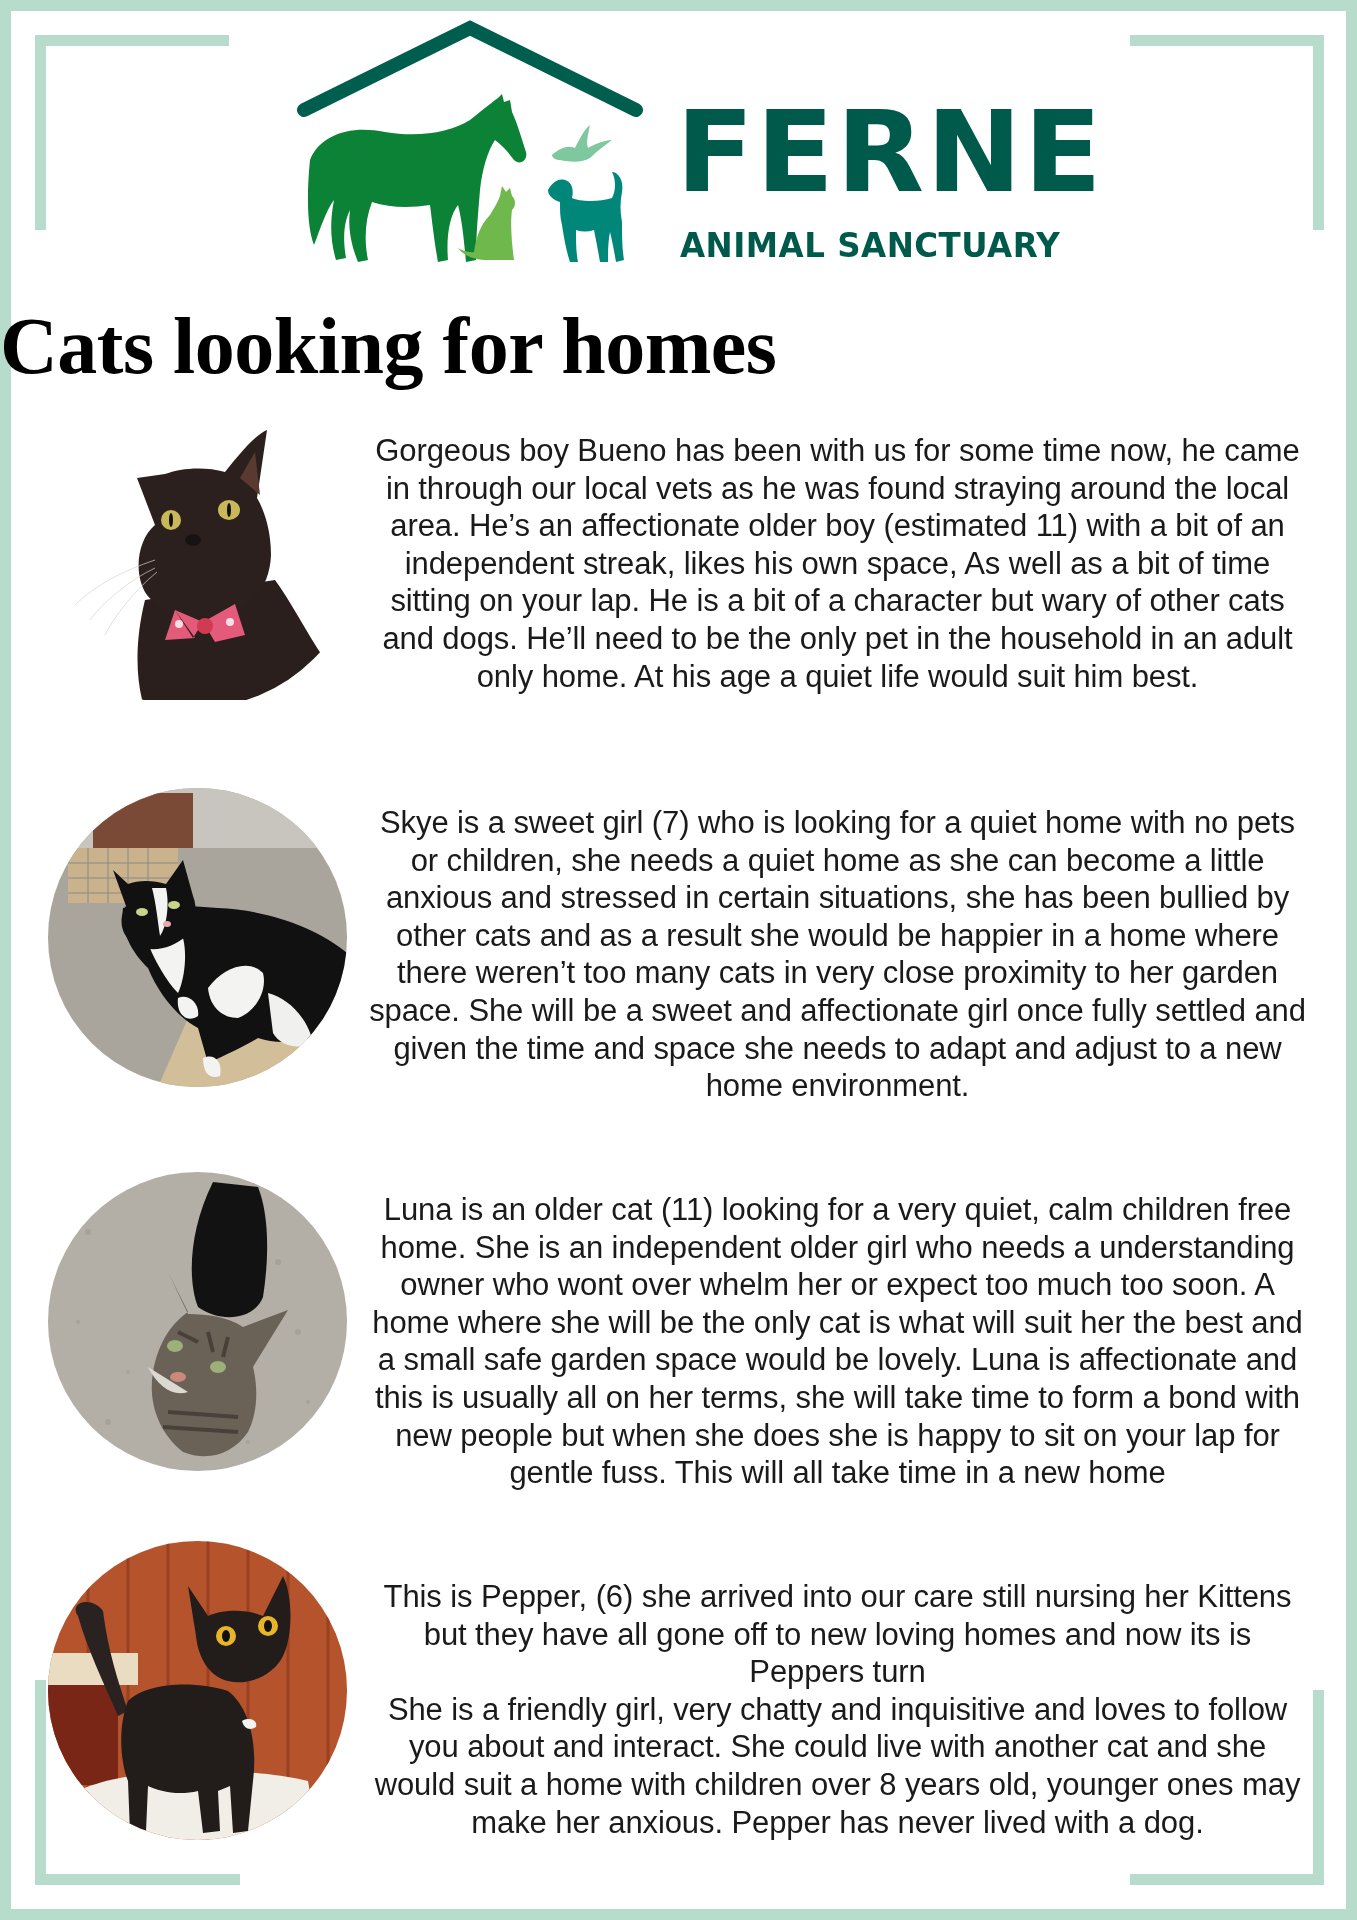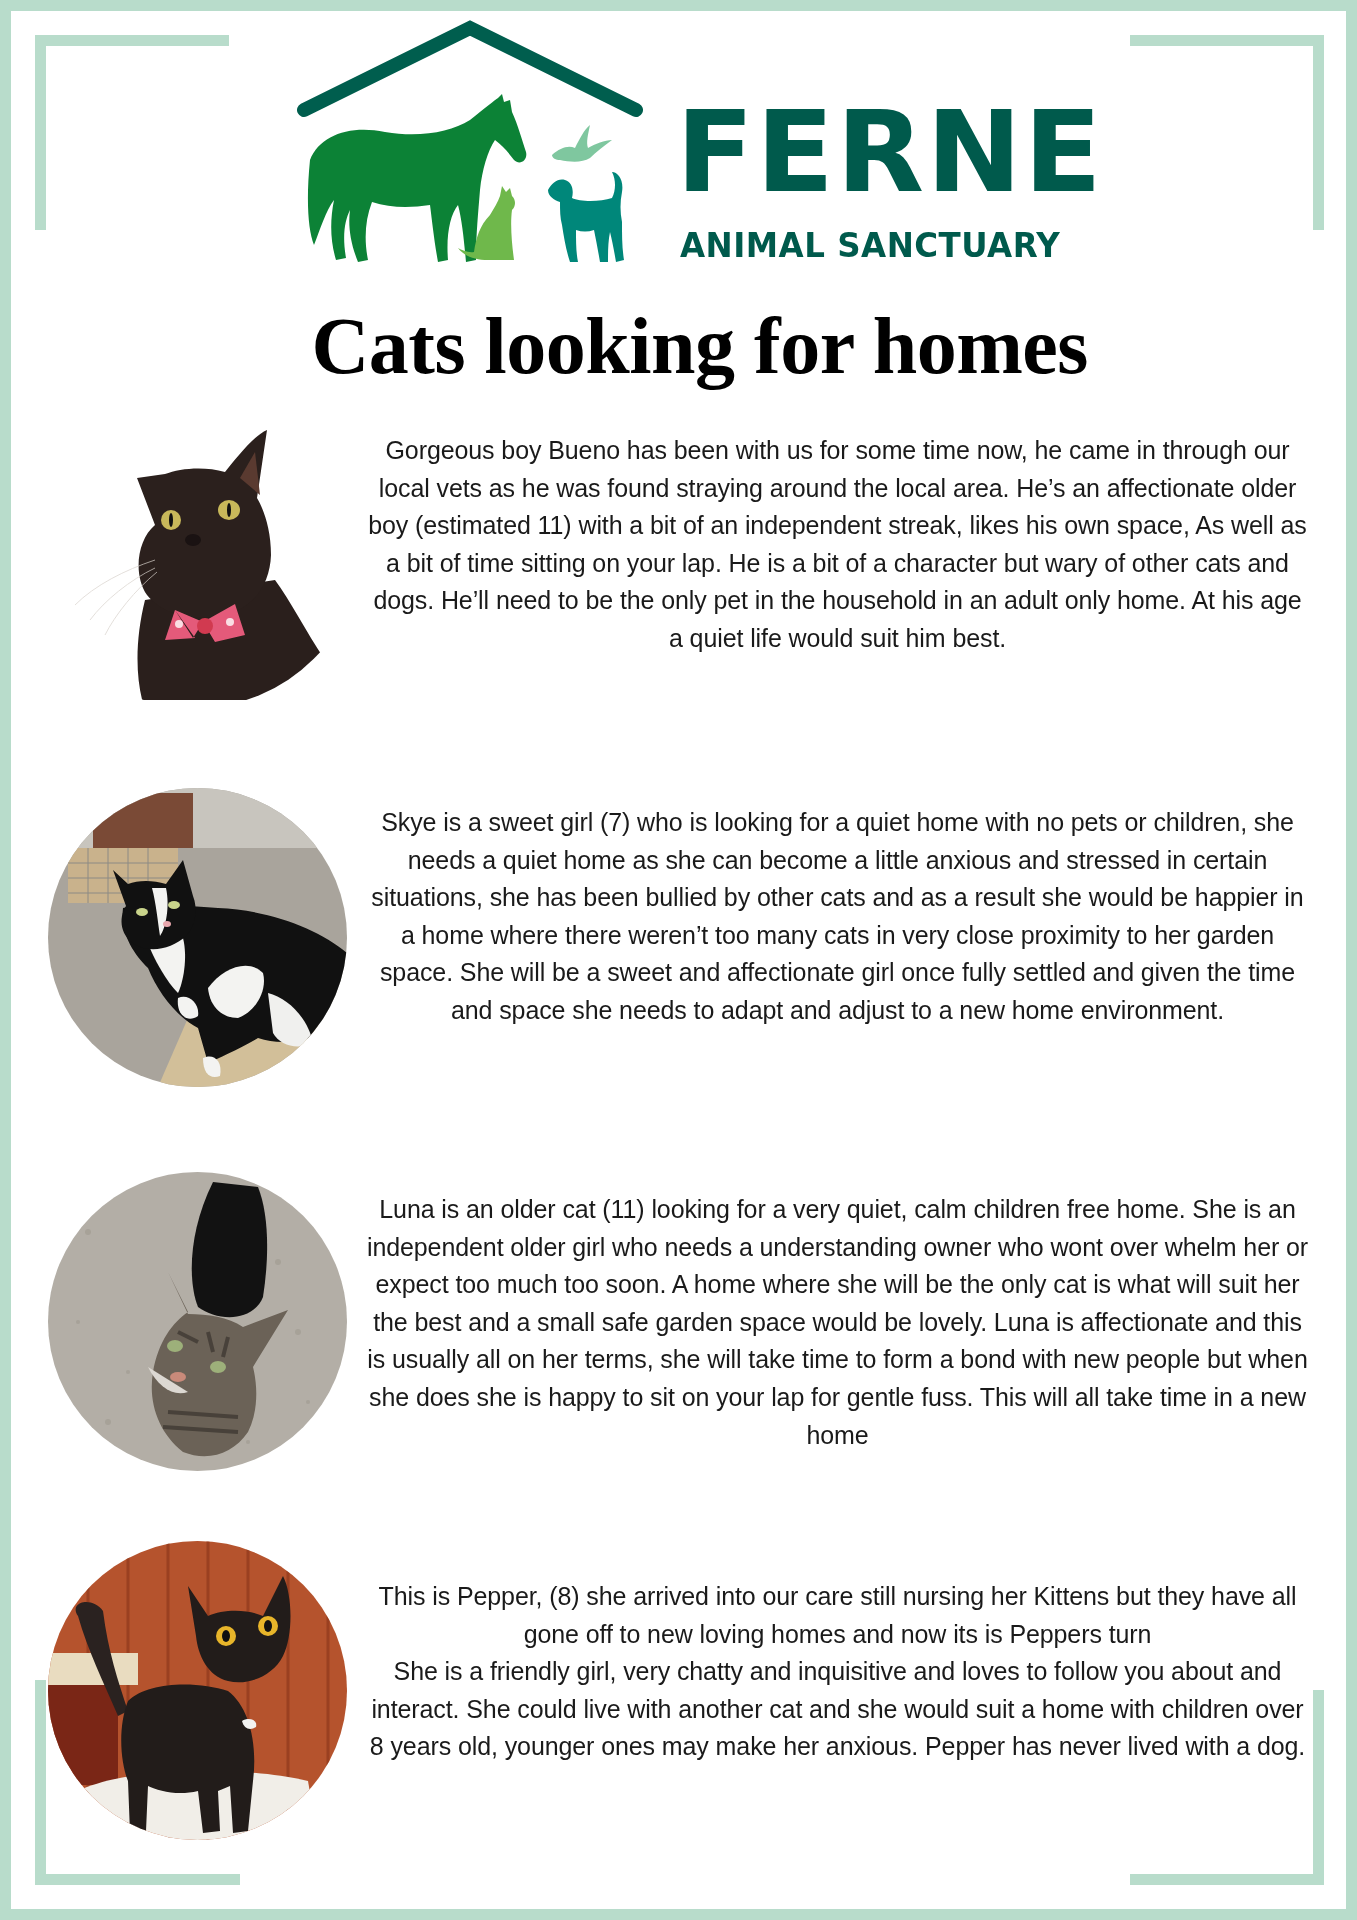--- a/index.html
+++ b/index.html
@@ -8,25 +8,25 @@
   .frame-outer { position:absolute; left:0; top:0; width:1357px; height:1920px; box-sizing:border-box;
                  border:11px solid #b8dccb; }
   .bracket { position:absolute; background:#b8dccb; }
   .logo { position:absolute; left:290px; top:20px; width:820px; height:260px;text-align:center; }
   .brand-name { position:absolute; left:676px; top:96px; font-family:"DejaVu Sans", sans-serif;
                 font-weight:bold; font-size:112px; letter-spacing:2px; color:#005a4c; line-height:1;
                 transform:scaleX(1.02); transform-origin:left top; }
   .brand-sub { position:absolute; left:680px; top:228px; font-family:"DejaVu Sans", sans-serif;
                font-weight:bold; font-size:34px; letter-spacing:0.5px; color:#005a4c; line-height:1;
                transform:scaleX(0.955); transform-origin:left top; }
-  .title { position:absolute; left:0; width:1088px; top:306px; text-align:right;
+  .title { position:absolute; left:0; width:1088px; top:306px; text-align:left;
            font-family:"Liberation Serif", serif; font-weight:bold; font-size:80px; color:#000;
            line-height:1; letter-spacing:-0.5px; }
   .cat-photo { position:absolute; width:299px; height:299px; border-radius:50%; overflow:hidden; }
-  .cat-desc { position:absolute; left:365px; width:945px; text-align:center; font-size:25px;
+  .cat-desc { position:absolute; left:365px; width:945px; text-align:center; font-size:31px;
               line-height:37.6px; color:#1a1a1a; margin:0; letter-spacing:-0.1px; }
 </style>
 </head>
 <body>
 
 <div class="frame-outer"></div>
 
 <div class="bracket" style="left:35px;top:35px;width:194px;height:11px;"></div>
 <div class="bracket" style="left:35px;top:35px;width:11px;height:195px;"></div>
 <div class="bracket" style="left:1130px;top:35px;width:194px;height:11px;"></div>
@@ -187,16 +187,16 @@
 
       <path d="M140,45 L160,75 C175,68 200,68 215,75 L235,35 C245,55 245,95 235,115 C225,135 200,145 180,140 C160,135 150,115 148,95 Z" fill="#221c1a"></path>
       <ellipse cx="178" cy="95" rx="10" ry="10" fill="#e8b52a"></ellipse>
       <ellipse cx="220" cy="85" rx="10" ry="10" fill="#e8b52a"></ellipse>
       <ellipse cx="178" cy="95" rx="4" ry="6" fill="#111"></ellipse>
       <ellipse cx="220" cy="85" rx="4" ry="6" fill="#111"></ellipse>
       <path d="M194,180 C200,176 210,178 208,186 C202,190 196,188 194,180 Z" fill="#f3f3f1"></path>
     </svg>
   </div>
   <p class="cat-desc" style="top:1578px;">
-    <span>This is Pepper, (8) she arrived into our care still nursing her Kittens but they have all gone off to new loving homes and now its is Peppers turn</span><br>
+    <span>This is Pepper, (6) she arrived into our care still nursing her Kittens but they have all gone off to new loving homes and now its is Peppers turn</span><br>
     <span>She is a friendly girl, very chatty and inquisitive and loves to follow you about and interact. She could live with another cat and she would suit a home with children over 8 years old, younger ones may make her anxious. Pepper has never lived with a dog.</span>
   </p>
 </div>
 
 </body></html>

